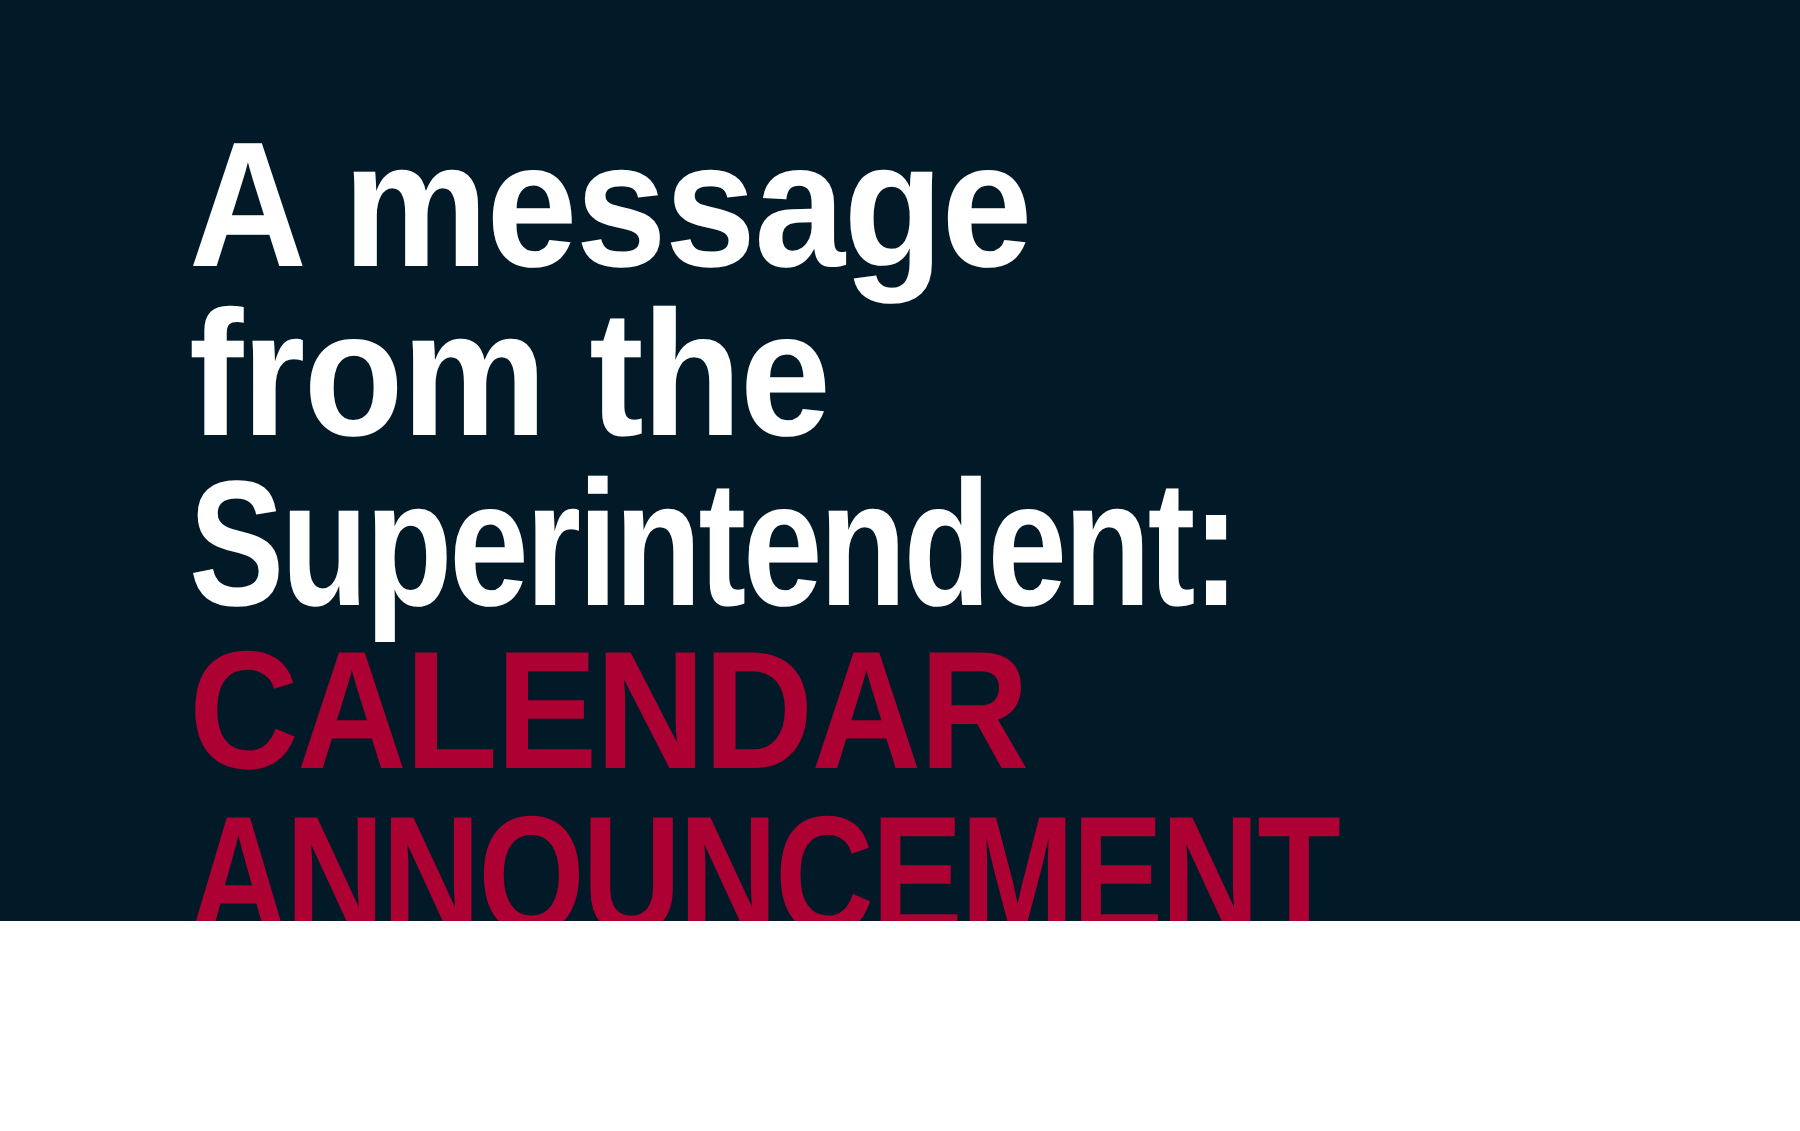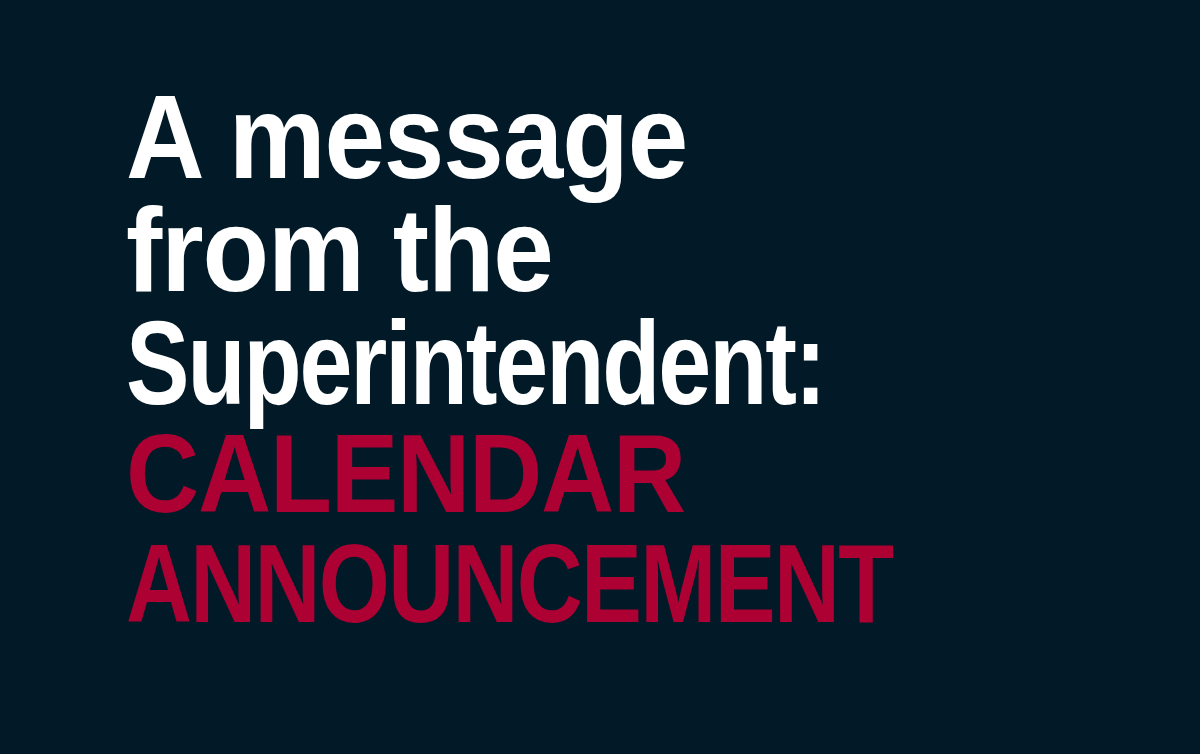--- a/index.html
+++ b/index.html
@@ -11,21 +11,21 @@
   body {
     width: 1200px;
     height: 754px;
     overflow: hidden;
     font-family: "Liberation Sans", "DejaVu Sans", sans-serif;
   }
 
   .poster {
     position: relative;
     width: 1200px;
-    height: 754px;
+    height: 614px;
     box-sizing: border-box;
     background: #021a28;
     overflow: hidden;
     padding-left: 44px;
   }
 
   .headline-block {
     position: absolute;
     left: 126px;
     top: 80px;

